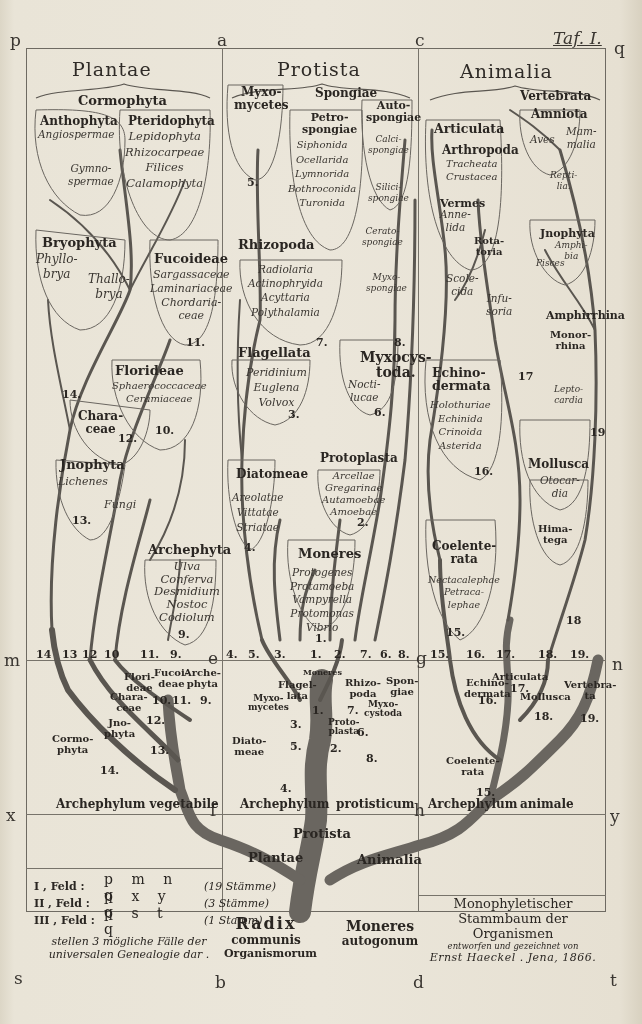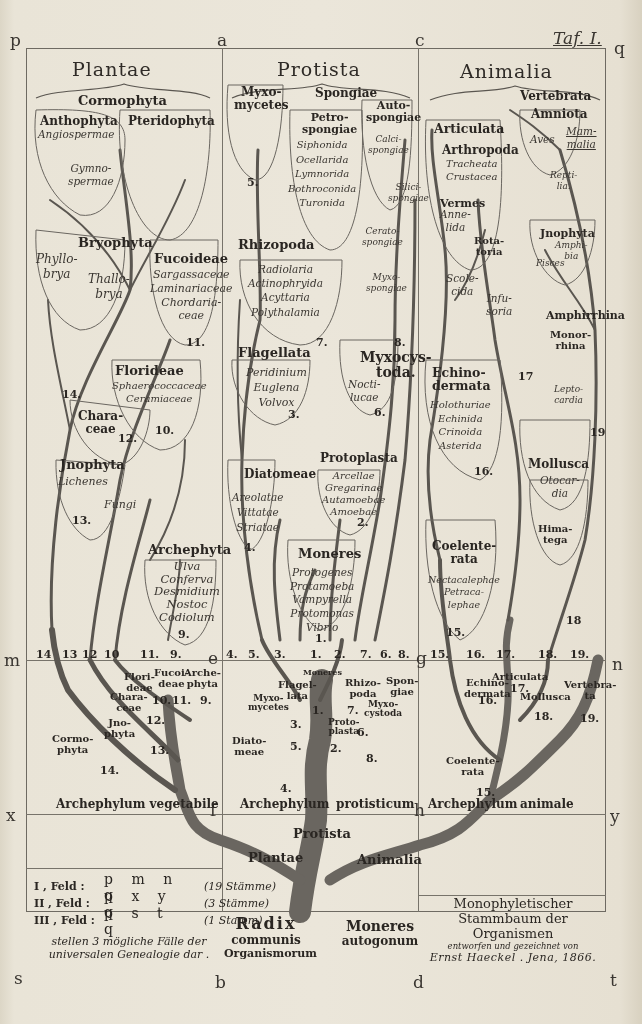--- a/index.html
+++ b/index.html
@@ -142,21 +142,25 @@
   <span class="kingdom" style="left:72px;top:58px;">Plantae</span>
   <span class="kingdom" style="left:277px;top:58px;">Protista</span>
   <span class="kingdom" style="left:460px;top:60px;">Animalia</span>
 
   <span class="group" style="left:78px;top:94px;font-size:13px;">Cormophyta</span>
   <span class="group" style="left:40px;top:115px;">Anthophyta</span>
   <span class="sub" style="left:38px;top:128px;">Angiospermae</span>
   <span class="sub" style="left:68px;top:162px;text-align:center;">Gymno-
 spermae</span>
   <span class="group" style="left:128px;top:115px;">Pteridophyta</span>
-  <span class="group" style="left:42px;top:236px;font-size:13px;margin-left:36px;">Bryophyta</span>
+  <span class="sub" style="left:125px;top:129px;font-size:11.5px;line-height:1.35;">Lepidophyta
+Rhizocarpeae
+Filices
+Calamophyta</span>
+  <span class="group" style="left:42px;top:236px;font-size:13px;">Bryophyta</span>
   <span class="sub" style="left:36px;top:252px;font-size:12px;">Phyllo-
 brya</span>
   <span class="sub" style="left:88px;top:272px;font-size:12px;">Thallo-
 brya</span>
   <span class="group" style="left:154px;top:252px;font-size:13px;">Fucoideae</span>
   <span class="sub" style="left:150px;top:268px;font-size:11px;">Sargassaceae
 Laminariaceae
 Chordaria-
 ceae</span>
   <span class="num" style="left:186px;top:336px;">11.</span>
@@ -188,21 +192,21 @@
 spongiae</span>
   <span class="sub" style="left:288px;top:138px;font-size:10px;line-height:1.45;">Siphonida
 Ocellarida
 Lymnorida
 Bothroconida
 Turonida</span>
   <span class="lbl" style="left:366px;top:100px;font-size:11px;">Auto-
 spongiae</span>
   <span class="sub" style="left:368px;top:134px;font-size:9px;">Calci-
 spongiae</span>
-  <span class="sub" style="left:368px;top:182px;font-size:9px;margin-left:20px;">Silici-
+  <span class="sub" style="left:368px;top:182px;font-size:9px;">Silici-
 spongiae</span>
   <span class="sub" style="left:362px;top:226px;font-size:9px;">Cerato-
 spongiae</span>
   <span class="sub" style="left:366px;top:272px;font-size:9px;">Myxo-
 spongiae</span>
   <span class="num" style="left:394px;top:336px;">8.</span>
   <span class="group" style="left:238px;top:238px;font-size:13px;">Rhizopoda</span>
   <span class="sub" style="left:248px;top:262px;font-size:10.5px;line-height:1.35;">Radiolaria
 Actinophryida
 Acyttaria
@@ -211,21 +215,21 @@
   <span class="group" style="left:238px;top:346px;font-size:13px;">Flagellata</span>
   <span class="sub" style="left:246px;top:366px;font-size:11px;line-height:1.35;">Peridinium
 Euglena
 Volvox</span>
   <span class="num" style="left:288px;top:408px;">3.</span>
   <span class="lbl" style="left:360px;top:350px;font-size:14px;">Myxocys-
 toda.</span>
   <span class="sub" style="left:348px;top:378px;font-size:10.5px;">Nocti-
 lucae</span>
   <span class="num" style="left:374px;top:406px;">6.</span>
-  <span class="group" style="left:244px;top:468px;font-size:12px;">Diatomeae</span>
+  <span class="group" style="left:236px;top:468px;font-size:12px;">Diatomeae</span>
   <span class="sub" style="left:232px;top:490px;font-size:10.5px;line-height:1.45;">Areolatae
 Vittatae
 Striatae</span>
   <span class="num" style="left:244px;top:541px;">4.</span>
   <span class="group" style="left:320px;top:452px;font-size:12px;">Protoplasta</span>
   <span class="sub" style="left:322px;top:470px;font-size:10px;line-height:1.2;">Arcellae
 Gregarinae
 Autamoebae
 Amoebae</span>
   <span class="num" style="left:357px;top:516px;">2.</span>
@@ -233,21 +237,21 @@
   <span class="sub" style="left:290px;top:566px;font-size:10.5px;line-height:1.3;">Protogenes
 Protamoeba
 Vampyrella
 Protomonas
 Vibrio</span>
   <span class="num" style="left:315px;top:632px;">1.</span>
 
   <span class="group" style="left:520px;top:90px;font-size:12px;">Vertebrata</span>
   <span class="group" style="left:531px;top:108px;font-size:12px;">Amniota</span>
   <span class="sub" style="left:530px;top:133px;">Aves</span>
-  <span class="sub" style="left:566px;top:125px;text-decoration:underline;">Mam-
+  <span class="sub" style="left:566px;top:125px;">Mam-
 malia</span>
   <span class="sub" style="left:550px;top:170px;font-size:9px;">Repti-
 lia.</span>
   <span class="group" style="left:540px;top:228px;font-size:11px;">Jnophyta</span>
   <span class="sub" style="left:555px;top:240px;font-size:9px;">Amphi-
 bia</span>
   <span class="sub" style="left:536px;top:258px;font-size:9px;">Pisces</span>
   <span class="group" style="left:546px;top:310px;font-size:11px;">Amphirrhina</span>
   <span class="lbl" style="left:550px;top:330px;">Monor-
 rhina</span>

